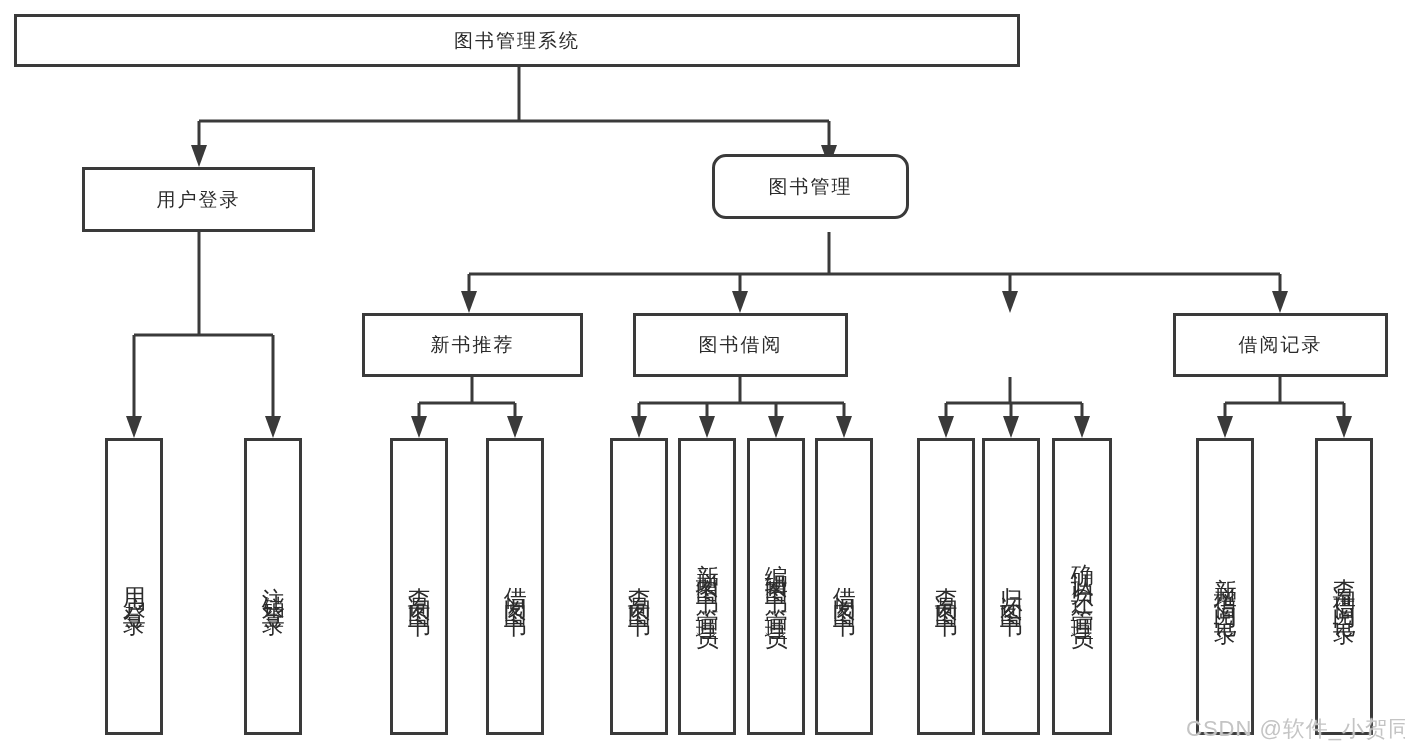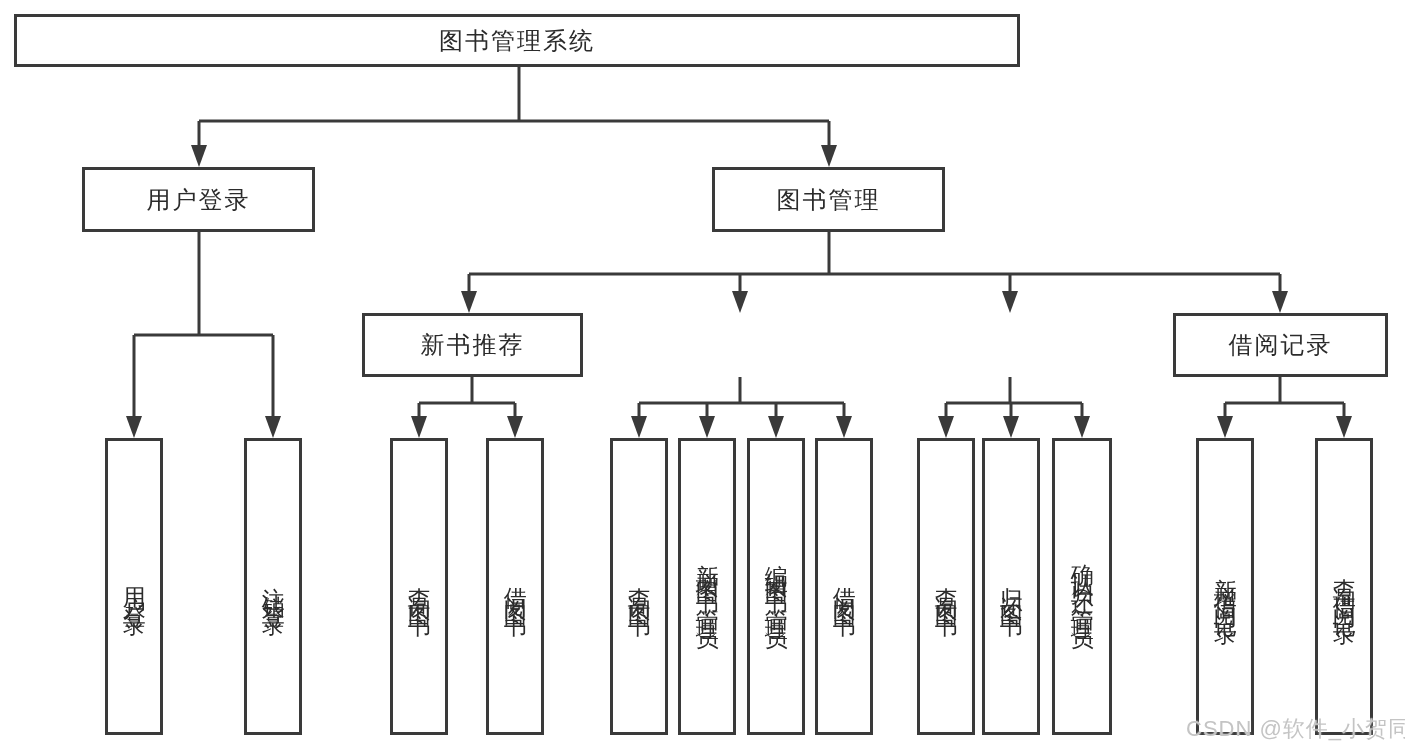--- a/index.html
+++ b/index.html
@@ -34,21 +34,21 @@
     stroke: none;
   }
   .hbox {
     position: absolute;
     box-sizing: border-box;
     border: 3px solid #3a3a3a;
     background: #ffffff;
     display: flex;
     align-items: center;
     justify-content: center;
-    font-size: 24px;
+    font-size: 19px;
     letter-spacing: 2px;
     color: #2b2b2b;
     z-index: 2;
   }
   .vbox {
     position: absolute;
     box-sizing: border-box;
     border: 3px solid #3a3a3a;
     background: #ffffff;
     top: 438px;
@@ -75,21 +75,21 @@
     font-size: 22px;
     color: #c4c4c4;
     letter-spacing: 1px;
     z-index: 3;
     white-space: nowrap;
     text-shadow: 0 0 2px #ffffff;
   }
   
   #root-box   { left: 14px;   top: 14px;  width: 1006px; height: 53px; }
   #l2-login   { left: 82px;   top: 167px; width: 233px;  height: 65px; }
-  #l2-mgmt    { left: 712px;  top: 167px; width: 233px;  height: 65px; }
+  #l2-mgmt    { left: 712px;  top: 154px; width: 197px;  height: 65px; border-radius: 14px; }
   #l3-recom   { left: 362px;  top: 313px; width: 221px;  height: 64px; }
   #l3-borrow  { left: 633px;  top: 313px; width: 215px;  height: 64px; }
   #l3-current { left: 903px;  top: 313px; width: 215px;  height: 64px; }
   #l3-records { left: 1173px; top: 313px; width: 215px;  height: 64px; }
   #lf-1  { left: 105px; }
   #lf-2  { left: 244px; }
   #lf-3  { left: 390px; }
   #lf-4  { left: 486px; }
   #lf-5  { left: 610px; }
   #lf-6  { left: 678px; }
@@ -163,20 +163,23 @@
   <div class="hbox" id="l2-login">
     <span>用户登录</span>
   </div>
   <div class="hbox" id="l2-mgmt">
     <span>图书管理</span>
   </div>
 
   <div class="hbox" id="l3-recom">
     <span>新书推荐</span>
   </div>
+  <div class="hbox" id="l3-borrow">
+    <span>图书借阅</span>
+  </div>
   <div class="hbox" id="l3-records">
     <span>借阅记录</span>
   </div>
 
   <div class="vbox" id="lf-1">
     <span class="vlabel">用户登录</span>
   </div>
   <div class="vbox" id="lf-2">
     <span class="vlabel">注销登录</span>
   </div>

